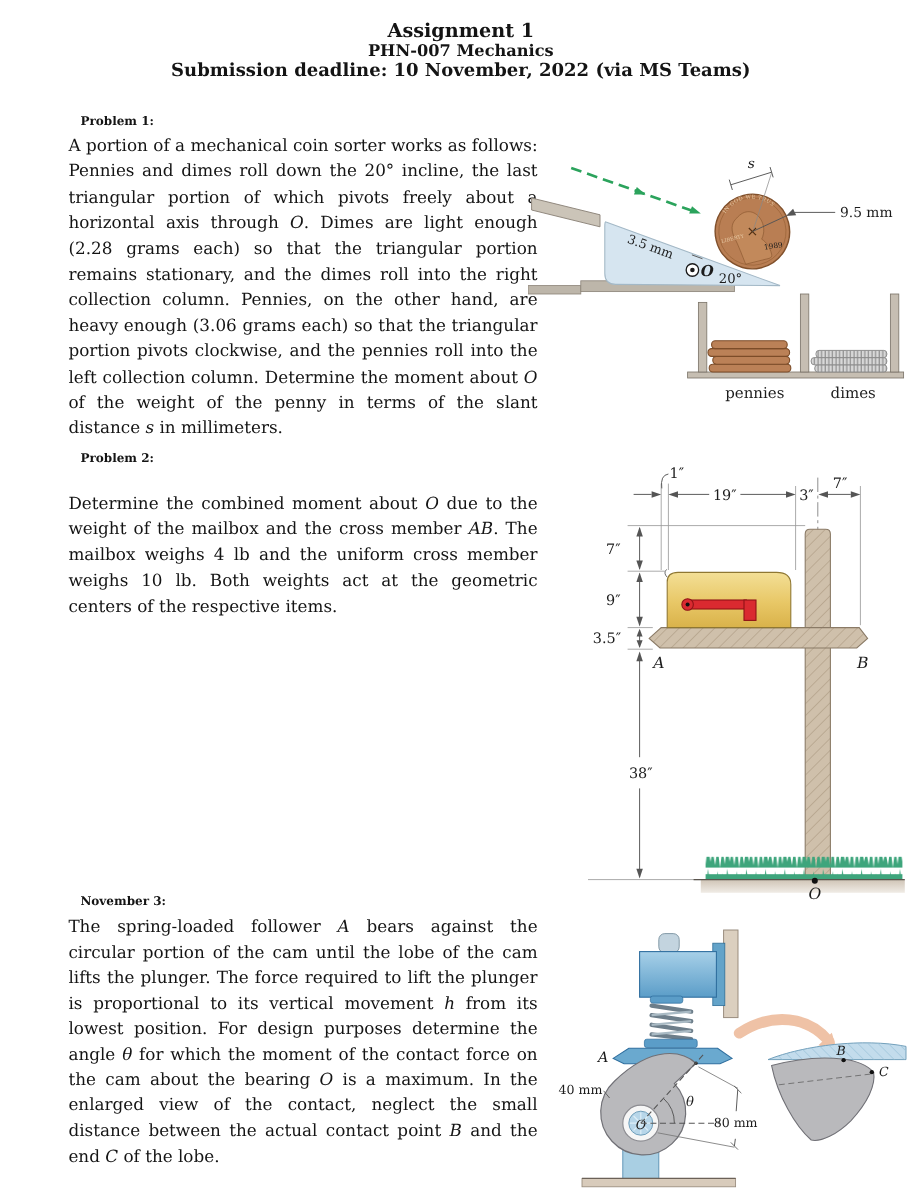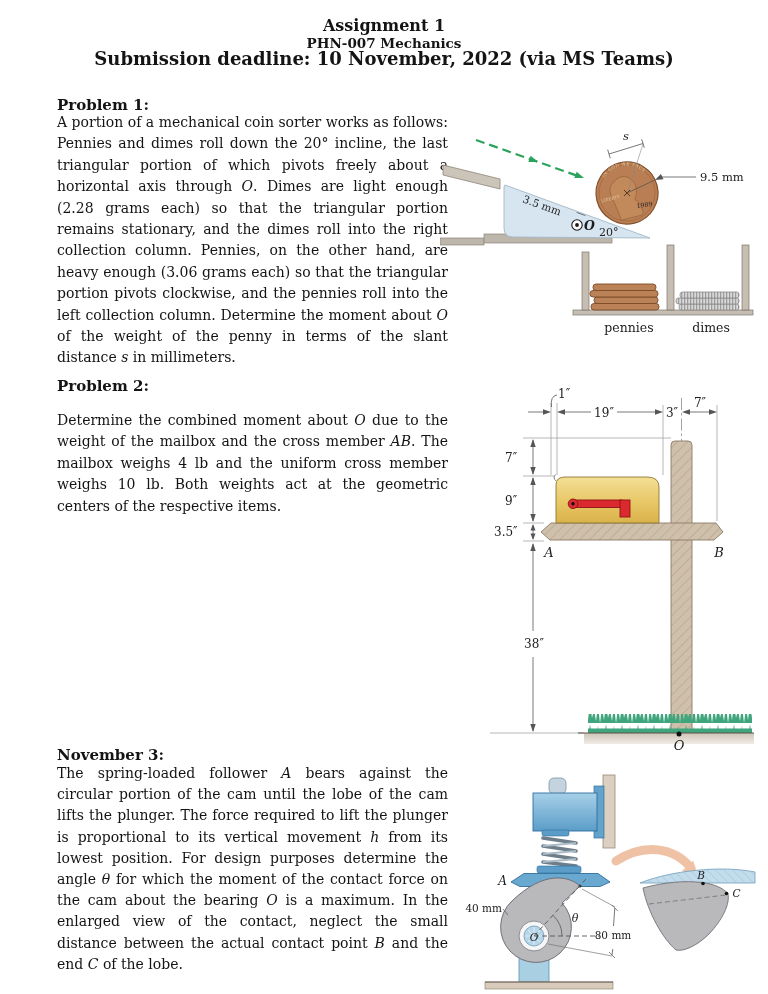--- a/index.html
+++ b/index.html
@@ -1,22 +1,22 @@
 <!DOCTYPE html>
 <html><head>
 <meta charset="utf-8">
 <style>
   html,body{margin:0;padding:0;background:#ffffff;}
   .page{position:relative;width:768px;height:994px;background:#fff;
         font-family:"DejaVu Serif", "Liberation Serif", serif;color:#141414;overflow:hidden;}
   .hdr{position:absolute;top:16px;left:0;width:100%;text-align:center;font-weight:bold;}
   .hdr .t1{font-size:16px;line-height:19px;}
   .hdr .t2{font-size:13.5px;line-height:16px;}
-  .hdr .t3{font-size:18px;line-height:15px;}
-  .prob-heading{position:absolute;left:57px;font-size:15px;font-weight:bold;}
+  .hdr .t3{font-size:15px;line-height:15px;}
+  .prob-heading{position:absolute;left:67px;font-size:10px;font-weight:bold;}
   .prob-body{position:absolute;left:57px;width:391px;font-size:14px;line-height:21.4px;
              text-align:justify;margin:0;}
   #p3-body{line-height:21.2px;}
   svg.fig{position:absolute;}
   svg text{font-family:"DejaVu Serif","Liberation Serif",serif;fill:#1c1c1c;}
   .dimtxt{font-size:12px;}
   .var{font-style:italic;}
   .coin-txt{fill:#e7c9a4;}
 </style>
 </head>

